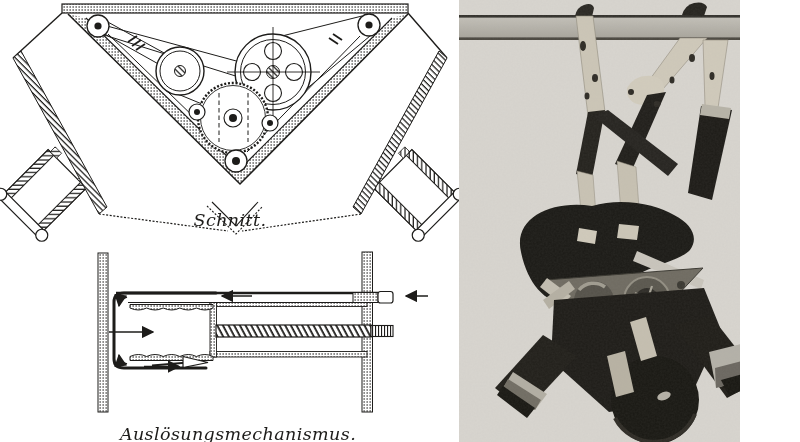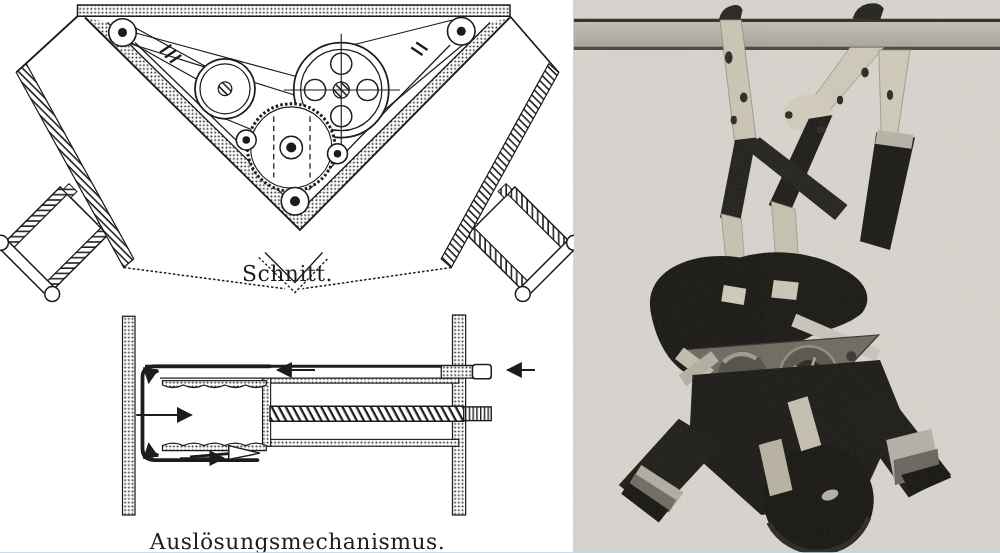--- a/index.html
+++ b/index.html
@@ -1,17 +1,17 @@
 <!DOCTYPE html>
 <html><head>
 <meta charset="utf-8">
 <style>
   html,body{margin:0;padding:0;background:#fff;}
-  .page{position:relative;width:800px;height:442px;background:#0369a1;overflow:hidden;
-        font-family:"DejaVu Serif",serif;}
+  .page{position:relative;width:740px;height:442px;background:#84cc16;overflow:hidden;
+        font-family:"DejaVu Serif",serif;font-style:italic;}
   .figures-panel{position:absolute;left:0;top:0;width:459px;height:442px;background:#ffffff;}
   .photo-panel{position:absolute;left:459px;top:0;width:341px;height:442px;}
   figure{margin:0;}
   .diagram-svg{position:absolute;left:0;display:block;}
   #schnitt-svg{top:0;}
   #ausloesung-svg{top:245px;}
   .caption{position:absolute;width:460px;text-align:center;color:#1d1c1a;
            font-size:17.5px;letter-spacing:.4px;}
   #schnitt-caption{top:210px;left:0;}
   #ausloesung-caption{top:424px;left:8px;}

